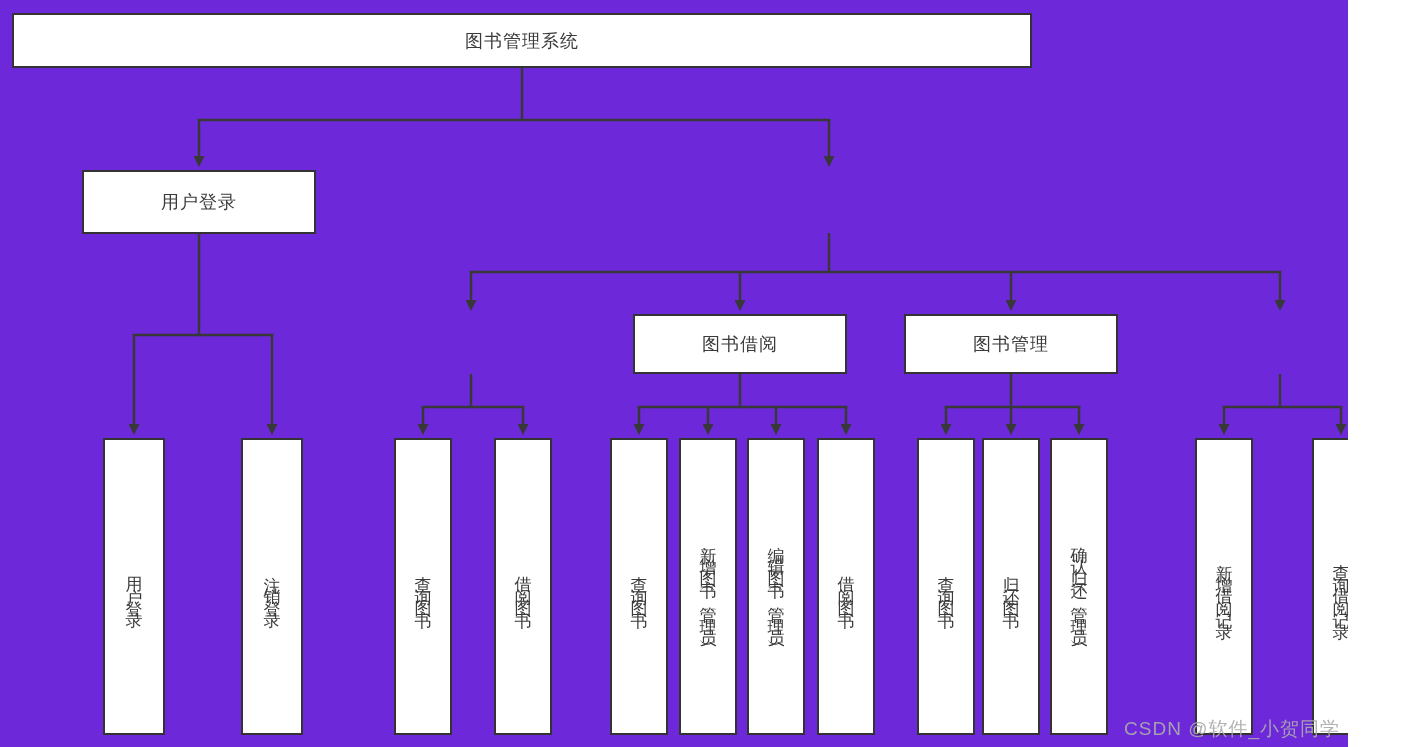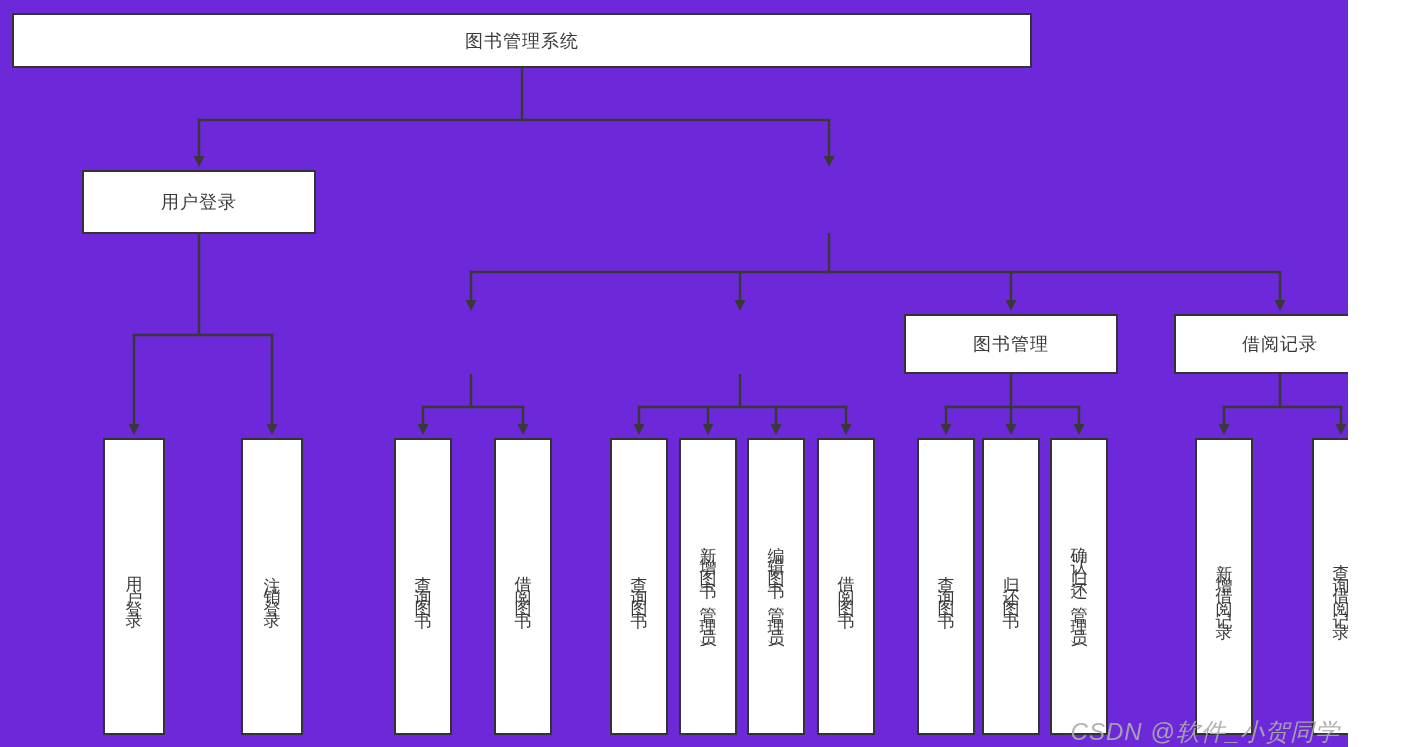--- a/index.html
+++ b/index.html
@@ -35,25 +35,24 @@
     font-size:17px;
     letter-spacing:12px;
     line-height:1;
     white-space:nowrap;
   }
   .watermark{
     position:absolute;
     right:8px;
     top:716px;
     z-index:3;
-    font-size:24px;
+    font-size:19px;
     color:rgba(170,170,172,0.92);
     letter-spacing:1px;
     white-space:nowrap;
-    font-style:italic;
   }
 </style>
 </head>
 <body>
 
 <div class="canvas">
 
   <svg class="wires" width="1405" height="747" viewBox="0 0 1405 747">
     <defs>
       <marker id="arrow" viewBox="0 0 10 10" refX="1" refY="5" markerWidth="13" markerHeight="11" markerUnits="userSpaceOnUse" orient="auto">
@@ -105,25 +104,25 @@
   </svg>
 
   <div class="box hbox" style="left:12px;top:13px;width:1020px;height:55px">
     <span class="lbl">图书管理系统</span>
   </div>
 
   <div class="box hbox" style="left:82px;top:170px;width:234px;height:64px">
     <span class="lbl">用户登录</span>
   </div>
 
+  <div class="box hbox" style="left:633px;top:314px;width:214px;height:60px">
+    <span class="lbl">图书借阅</span>
+  </div>
   <div class="box hbox" style="left:904px;top:314px;width:214px;height:60px">
     <span class="lbl">图书管理</span>
-  </div>
-  <div class="box hbox" style="left:1174px;top:314px;width:212px;height:60px">
-    <span class="lbl">借阅记录</span>
   </div>
 
   <div class="box vbox" style="left:103px;top:438px;width:62px;height:297px">
     <span class="vlbl">用户登录</span>
   </div>
   <div class="box vbox" style="left:241px;top:438px;width:62px;height:297px">
     <span class="vlbl">注销登录</span>
   </div>
 
   <div class="box vbox" style="left:394px;top:438px;width:58px;height:297px">

